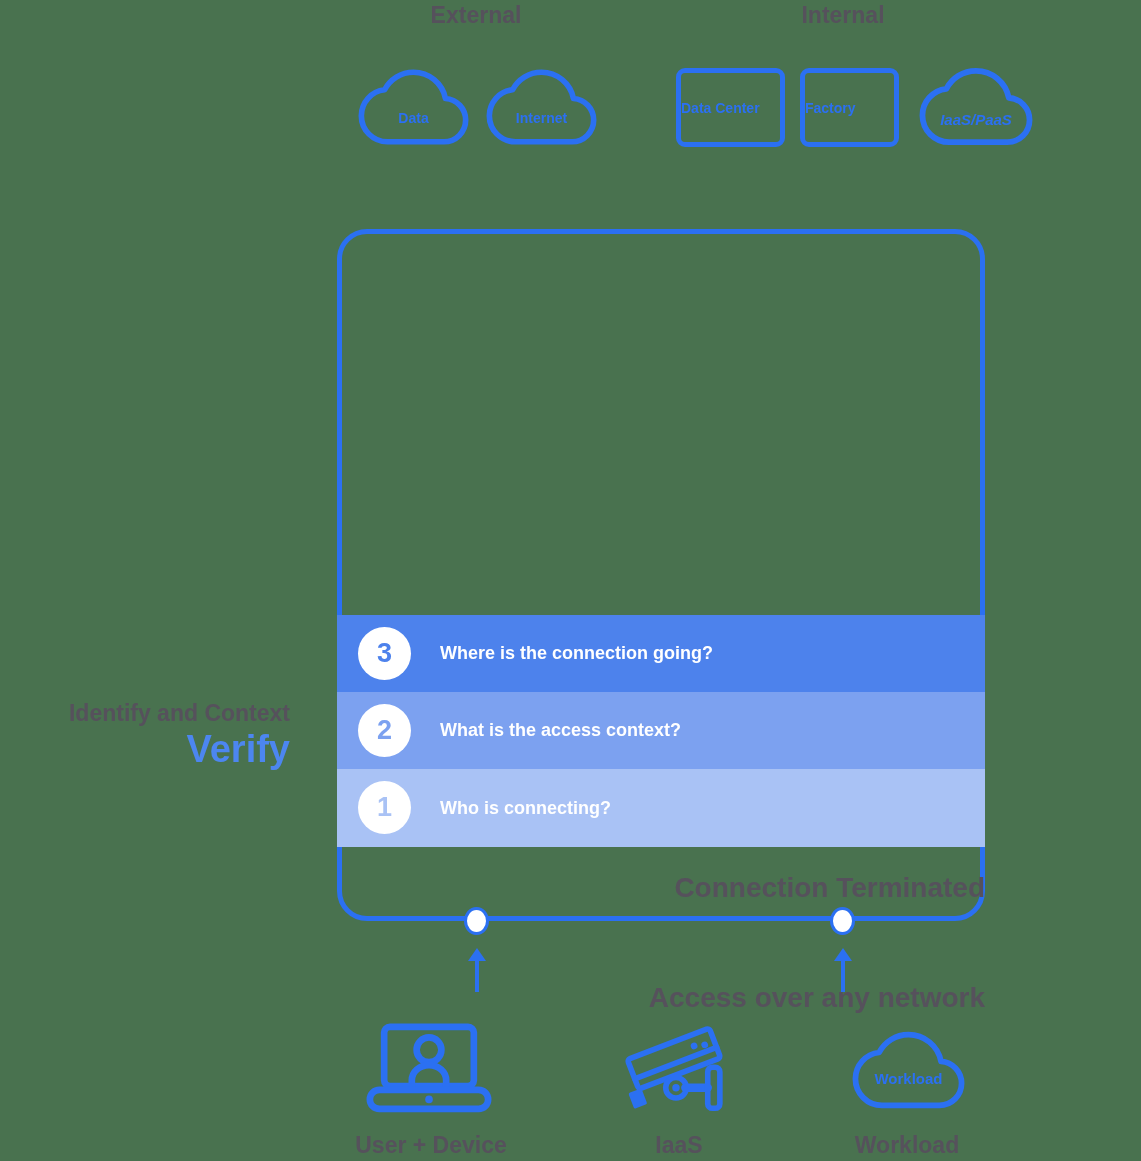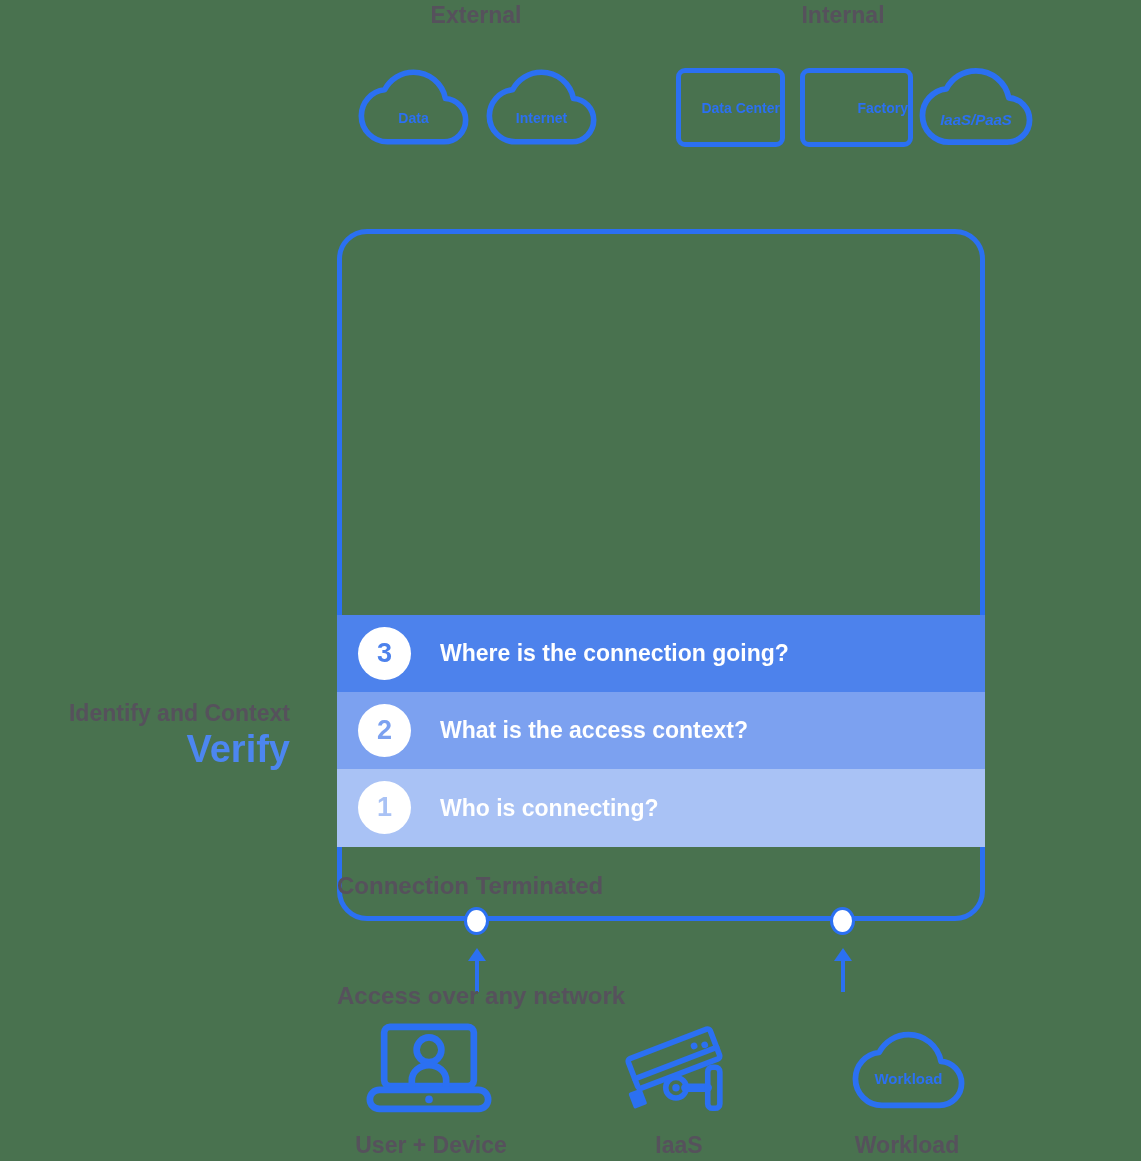--- a/index.html
+++ b/index.html
@@ -19,47 +19,47 @@
   .section-label{font-size:23px;color:var(--c-gray);white-space:nowrap;}
   .node-label{
     position:absolute;left:50%;transform:translate(-50%,-50%);
     color:var(--c-stroke);white-space:nowrap;
   }
   .st{stroke:var(--c-stroke);fill:none;stroke-linejoin:round;stroke-linecap:round;}
   .fl{fill:var(--c-stroke);stroke:none;}
   svg{overflow:visible;display:block;}
   .box-node{
     border:5px solid var(--c-stroke);border-radius:9px;box-sizing:border-box;
-    display:flex;align-items:center;justify-content:flex-end;padding-left:23px;
+    display:flex;align-items:center;justify-content:flex-start;
   }
   .box-node .node-label{position:static;transform:none;}
   .boundary{
     border:5px solid var(--c-stroke);border-radius:30px;box-sizing:border-box;
   }
   .bar{left:337px;width:648px;}
   .step-circle{
     position:absolute;left:21px;top:12px;width:53px;height:53px;border-radius:50%;
     background:var(--c-white);display:flex;align-items:center;justify-content:center;
     font-size:27px;
   }
   .step-q{
     position:absolute;left:103px;top:0;height:100%;display:flex;align-items:center;
-    color:var(--c-white);font-size:23px;white-space:nowrap;
+    color:var(--c-white);font-size:18px;white-space:nowrap;
   }
   .term-dot{
     width:25px;height:28px;border-radius:50%;background:var(--c-white);
     border:3px solid var(--c-stroke);box-sizing:border-box;
   }
   .arrow{display:flex;flex-direction:column;align-items:center;width:18px;}
   .arrow-head{
     width:0;height:0;border-left:9px solid transparent;border-right:9px solid transparent;
     border-bottom:13px solid var(--c-stroke);
   }
   .arrow-shaft{width:4px;height:31px;background:var(--c-stroke);}
-  .gray-center{font-size:24px;color:var(--c-gray);text-align:left;white-space:nowrap;}
+  .gray-center{font-size:28px;color:var(--c-gray);text-align:right;white-space:nowrap;}
 </style>
 </head>
 <body>
 
 <div class="abs center-x section-label" style="left:476px;top:2px;">External</div>
 <div class="abs center-x section-label" style="left:843px;top:2px;">Internal</div>
 
 <div class="abs" style="left:357px;top:66px;width:113px;height:82px;">
   <svg width="113" height="82" viewBox="-1 3 26 18">
     <path class="st" stroke-width="1.3" d="M19.35 10.04A7.49 7.49 0 0 0 12 4C9.11 4 6.6 5.64 5.35 8.04A5.994 5.994 0 0 0 0 14c0 3.31 2.69 6 6 6h13c2.76 0 5-2.24 5-5 0-2.64-2.05-4.78-4.65-4.96z"></path>
@@ -71,21 +71,21 @@
   <svg width="113" height="82" viewBox="-1 3 26 18">
     <path class="st" stroke-width="1.3" d="M19.35 10.04A7.49 7.49 0 0 0 12 4C9.11 4 6.6 5.64 5.35 8.04A5.994 5.994 0 0 0 0 14c0 3.31 2.69 6 6 6h13c2.76 0 5-2.24 5-5 0-2.64-2.05-4.78-4.65-4.96z"></path>
   </svg>
   <span class="node-label" style="top:63%;font-size:14px;">Internet</span>
 </div>
 
 <div class="abs box-node" style="left:676px;top:68px;width:109px;height:79px;">
   <span class="node-label" style="font-size:14px;">Data Center</span>
 </div>
 
-<div class="abs box-node" style="left:800px;top:68px;width:113px;height:79px;">
+<div class="abs box-node" style="left:800px;top:68px;width:99px;height:79px;">
   <span class="node-label" style="font-size:14px;">Factory</span>
 </div>
 
 <div class="abs" style="left:918px;top:64px;width:116px;height:85px;font-style:italic;">
   <svg width="116" height="85" viewBox="-1 3 26 18">
     <path class="st" stroke-width="1.3" d="M19.35 10.04A7.49 7.49 0 0 0 12 4C9.11 4 6.6 5.64 5.35 8.04A5.994 5.994 0 0 0 0 14c0 3.31 2.69 6 6 6h13c2.76 0 5-2.24 5-5 0-2.64-2.05-4.78-4.65-4.96z"></path>
   </svg>
   <span class="node-label" style="top:65%;font-size:15px;">IaaS/PaaS</span>
 </div>
 

